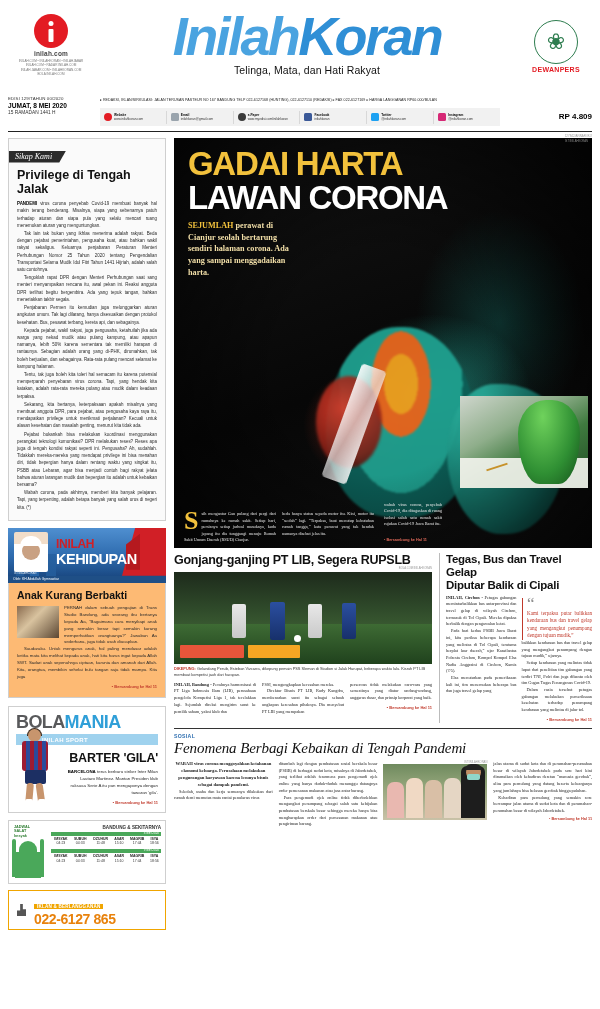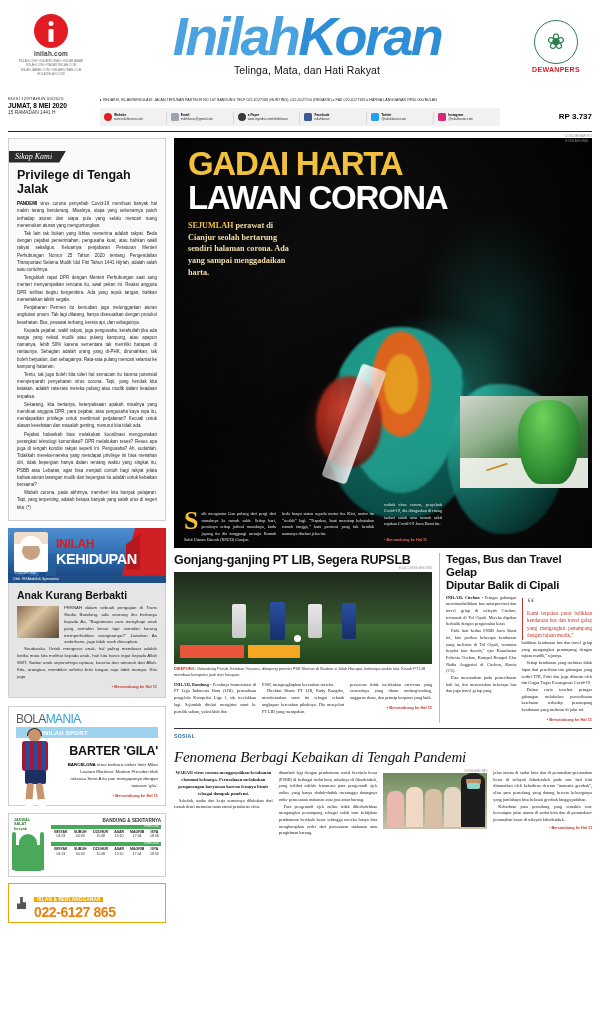--- a/index.html
+++ b/index.html
@@ -79,33 +79,33 @@
   .keh-photo .face { position:absolute; left:8px; top:10px; width:18px; height:18px; border-radius:50%; background:#c9a183; }
   .keh-photo .cap { position:absolute; left:6px; top:4px; width:22px; height:10px; border-radius:10px 10px 0 0; background:#fff; }
   .keh-red { position:absolute; right:0; top:0; width:44px; height:48px;
      background:#d11f26; clip-path: polygon(30% 0, 100% 0, 100% 100%, 0 100%); }
   .keh-red2 { position:absolute; right:26px; top:6px; width:14px; height:36px; background:#b5191f; clip-path:polygon(0 30%,100% 0,100% 100%,0 100%); }
   .keh-t1 { position:absolute; left:48px; top:9px; font-family:"Liberation Sans", sans-serif; font-weight:bold; font-size:12px; color:#d11f26; letter-spacing:-.3px; }
   .keh-t2 { position:absolute; left:48px; top:23px; font-family:"Liberation Sans", sans-serif; font-weight:bold; font-size:14.5px; color:#fff; letter-spacing:-.5px; }
   .keh-credit { position:absolute; left:6px; bottom:1px; font-size:2.6px; color:#dfe8f3; font-family:"Liberation Sans", sans-serif; }
 
   .keh-strip { background:#1f4f86; color:#fff; font-family:"Liberation Sans", sans-serif; font-size:3.4px; padding:1.5px 5px; }
-  .keh-body { border:1px solid #cfcfcf; border-top:none; padding:6px 8px 8px 8px; background:#e5e5e5; }
+  .keh-body { border:1px solid #cfcfcf; border-top:none; padding:6px 8px 8px 8px; background:#fdba74; }
   .keh-head { font-family:"Liberation Sans", sans-serif; font-size:10.5px; font-weight:bold; color:#111; margin-bottom:4px; }
   .keh-thumb { float:left; width:42px; height:32px; margin:1px 5px 2px 0;
      background:linear-gradient(135deg,#8a6b4e,#d9c39f 40%, #5b4632 100%); }
   .keh-text { font-family:"Liberation Sans", sans-serif; font-size:4.35px; line-height:1.6; color:#2a2a2a; text-align:justify; }
   .keh-text p { text-indent:7px; }
   .keh-text p.first { text-indent:0; }
   .cont-tag { text-align:right; font-family:"Liberation Sans", sans-serif; font-size:4px; color:#c0392b; font-weight:bold; margin-top:3px; }
   .cont-tag .sq { color:#c0392b; }
 
   
   .bola-wrap { margin-top:8px; border:1px solid #cfcfcf; background:#fff; padding:5px 7px 7px 7px; position:relative; }
-  .bola-title { font-family:"Liberation Sans", sans-serif; font-size:12px; font-weight:normal; letter-spacing:-.6px; color:#58595b; }
+  .bola-title { font-family:"Liberation Sans", sans-serif; font-size:18px; font-weight:bold; letter-spacing:-.6px; color:#58595b; }
   .bola-title span { color:#2f9fd8; }
   .bola-strip { margin-top:1px; background:#9fd2ee; height:11px; display:flex; align-items:center; padding-left:26px; }
   .bola-strip span { font-family:"Liberation Sans", sans-serif; font-size:6px; font-weight:bold; color:#fff; letter-spacing:.3px; }
   .bola-player { position:absolute; left:6px; top:22px; width:46px; height:82px; }
   .bp-head { position:absolute; left:13px; top:0; width:13px; height:13px; border-radius:50%; background:#c8956d; }
   .bp-hair { position:absolute; left:12px; top:-1px; width:15px; height:8px; border-radius:8px 8px 0 0; background:#3b2a1d; }
   .bp-body { position:absolute; left:7px; top:12px; width:26px; height:30px; border-radius:3px;
      background: repeating-linear-gradient(90deg,#9e1b32 0 4px,#2b4a9b 4px 8px); }
   .bp-short { position:absolute; left:10px; top:41px; width:21px; height:14px; background:#1c2f63; border-radius:2px; }
   .bp-legL { position:absolute; left:11px; top:54px; width:7px; height:22px; background:#c8956d; border-radius:3px; transform:rotate(5deg); }
@@ -226,21 +226,21 @@
   .qb-text { font-family:"Liberation Serif", serif; font-size:5.1px; line-height:1.5; color:#c0392b; font-style:normal; }
   .mr-cols { display:flex; gap:5px; margin-top:3px; }
   .mrc { flex:1; font-family:"Liberation Serif", serif; font-size:4.3px; line-height:1.56; color:#222; text-align:justify; }
   .mrc p { text-indent:5px; }
   .mrc p.first { text-indent:0; }
 
   .rule-th { height:1px; background:#333; margin:5px 0 4px 0; }
 
   
   .sosial-tag { font-family:"Liberation Sans", sans-serif; font-size:5.2px; font-weight:bold; color:#2f6fb0; letter-spacing:.3px; }
-  .sosial-head { font-family:"Liberation Serif", serif; font-style:italic; font-size:15px; color:#111; margin-top:10px; letter-spacing:-.1px; }
+  .sosial-head { font-family:"Liberation Serif", serif; font-style:italic; font-size:15px; color:#111; margin-top:1px; letter-spacing:-.1px; }
   .sos-grid { display:flex; gap:6px; margin-top:4px; }
   .sos-c { flex:1; font-family:"Liberation Serif", serif; font-size:4.3px; line-height:1.56; color:#222; text-align:justify; }
   .sos-c p { text-indent:5px; }
   .sos-c p.first { text-indent:0; }
   .sos-lede { text-align:center; font-weight:bold; font-size:4.6px; line-height:1.5; }
   .sos-photo { flex:0 0 104px; position:relative; }
   .sp-img { height:56px; position:relative; overflow:hidden;
      background:linear-gradient(180deg,#6f8a5e 0%, #8fa277 35%, #c9c2a8 100%); }
   .sp-f1 { position:absolute; left:4px; bottom:2px; width:17px; height:36px; background:#e9b8b0; border-radius:7px 7px 0 0; }
   .sp-f2 { position:absolute; left:23px; bottom:2px; width:17px; height:40px; background:#f0d9c4; border-radius:7px 7px 0 0; }
@@ -283,21 +283,21 @@
     </div>
   </div>
 
   <div class="dateblock">
     <div class="db-1">EDISI 129/TAHUN 00/2020</div>
     <div class="db-2">JUMAT, 8 MEI 2020</div>
     <div class="db-3">15 RAMADAN 1441 H</div>
   </div>
 
   <div class="addr-line">▸ REDAKSI, IKLAN/SIRKULASI: JALAN TERUSAN PASTEUR NO 167 BANDUNG TELP 022-6127168 (HUNTING), 022-6127110 (REDAKSI)  ▸ FAX 022-6127169  ▸ HARGA LANGGANAN RP60.000/BULAN</div>
-  <div class="price">RP 3.737</div>
+  <div class="price">RP 4.809</div>
 
   <div class="social-bar">
     <div class="sb-item">
       <span class="sb-ic" style="background:#e31b23;border-radius:50%"></span>
       <span class="sb-tx"><b>Website</b><span>www.inilahkoran.com</span></span>
     </div>
     <div class="sb-item">
       <span class="sb-ic" style="background:#9aa4ad"></span>
       <span class="sb-tx"><b>Email</b><span>inilahkoran@gmail.com</span></span>
     </div>

